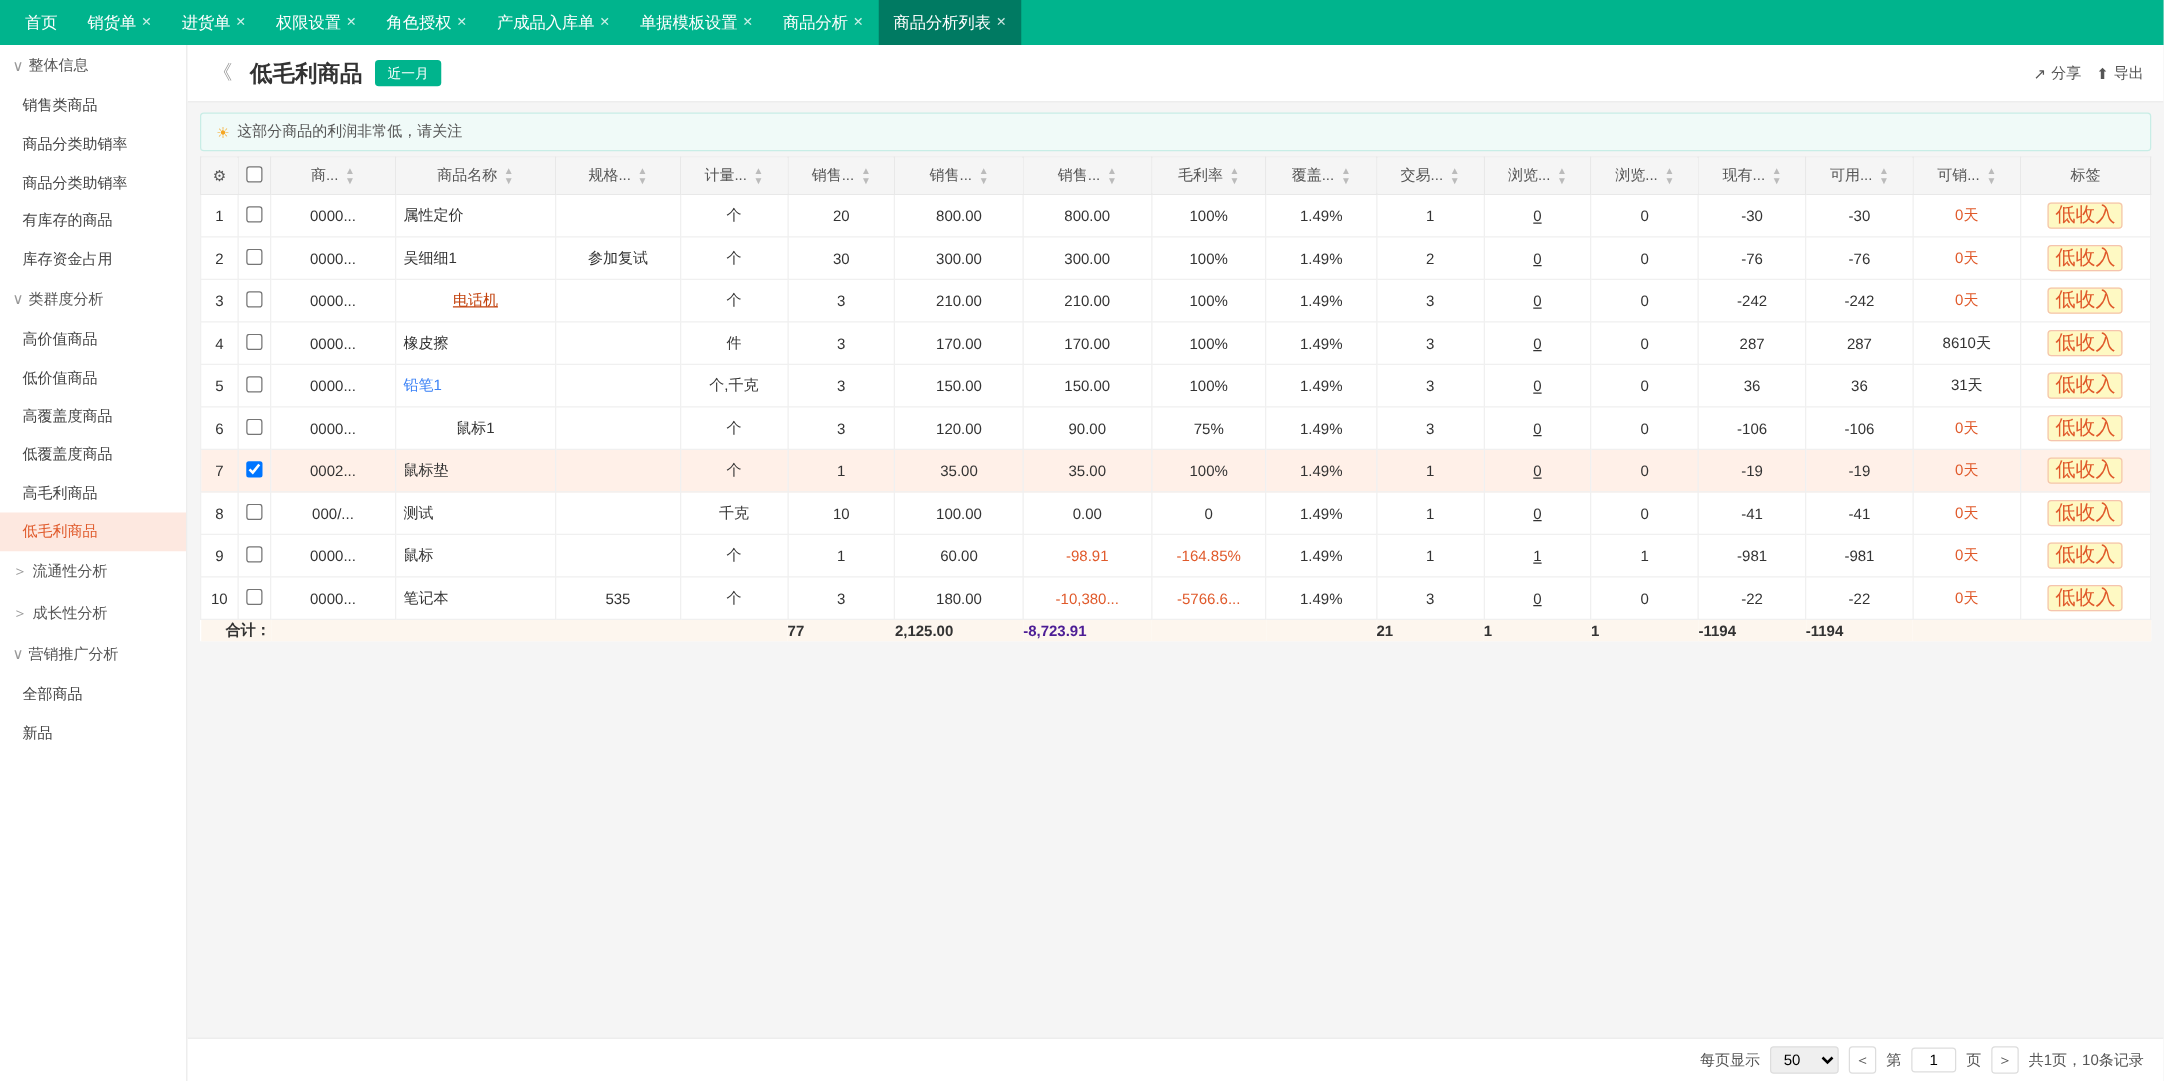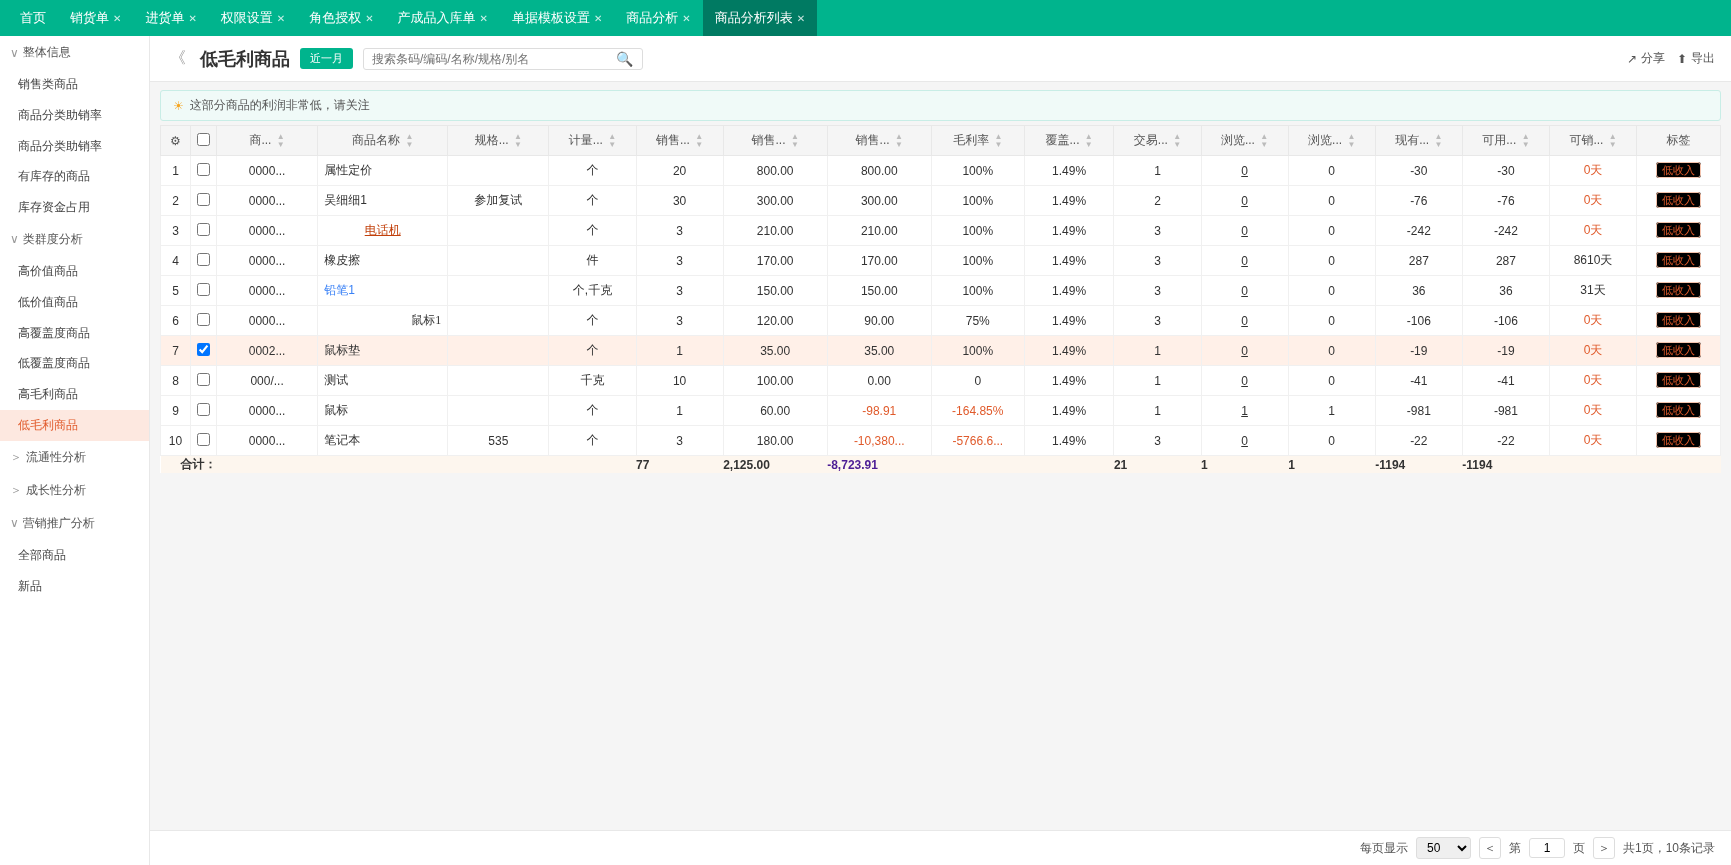--- a/index.html
+++ b/index.html
@@ -189,26 +189,26 @@
 
     tbody td {
       padding: 6px 6px;
       border: 1px solid #f0f0f0;
       text-align: center;
       white-space: nowrap;
       color: #333;
     }
 
     .tag-low-income {
-      background: #000000;
+      background: #fef9c3;
       color: #e05a2b;
       border: 1px solid #f5c4ae;
       border-radius: 3px;
       padding: 1px 5px;
-      font-size: 11px;
+      font-size: 16px;
     }
 
     .text-red { color: #4c1d95; }
     .link-underline { text-decoration: underline; color: #333; cursor: pointer; }
 
     
     .pagination-bar {
       display: flex;
       align-items: center;
       justify-content: flex-end;
@@ -347,24 +347,20 @@
     <div class="sidebar-item">全部商品</div>
     <div class="sidebar-item">新品</div>
   </div>
 
   <div class="content">
 
     <div class="page-header">
       <span class="collapse-btn">《</span>
       <span class="page-title">低毛利商品</span>
       <button class="period-btn">近一月</button>
-      <div class="search-box">
-        <input type="text" placeholder="搜索条码/编码/名称/规格/别名" style="">
-        <span class="search-icon">🔍</span>
-      </div>
       <div class="header-actions">
         <div class="action-btn">
           <span>↗</span>
           <span>分享</span>
         </div>
         <div class="action-btn">
           <span>⬆</span>
           <span>导出</span>
         </div>
       </div>
@@ -564,21 +560,21 @@
       <td>
         <span class="tag-low-income">低收入</span>
       </td>
     </tr>
             <tr>
       <td>6</td>
       <td>
         <input type="checkbox" style="">
       </td>
       <td>0000...</td>
-      <td style="text-align:right; cursor:pointer; color:#333;font-family:Liberation Serif, serif;">鼠标1</td>
+      <td style="text-align:center; cursor:pointer; color:#333;">鼠标1</td>
       <td></td>
       <td>个</td>
       <td>3</td>
       <td>120.00</td>
       <td style="color:#333">90.00</td>
       <td style="color:#333">75%</td>
       <td>1.49%</td>
       <td>3</td>
       <td class="link-underline">0</td>
       <td>0</td>

